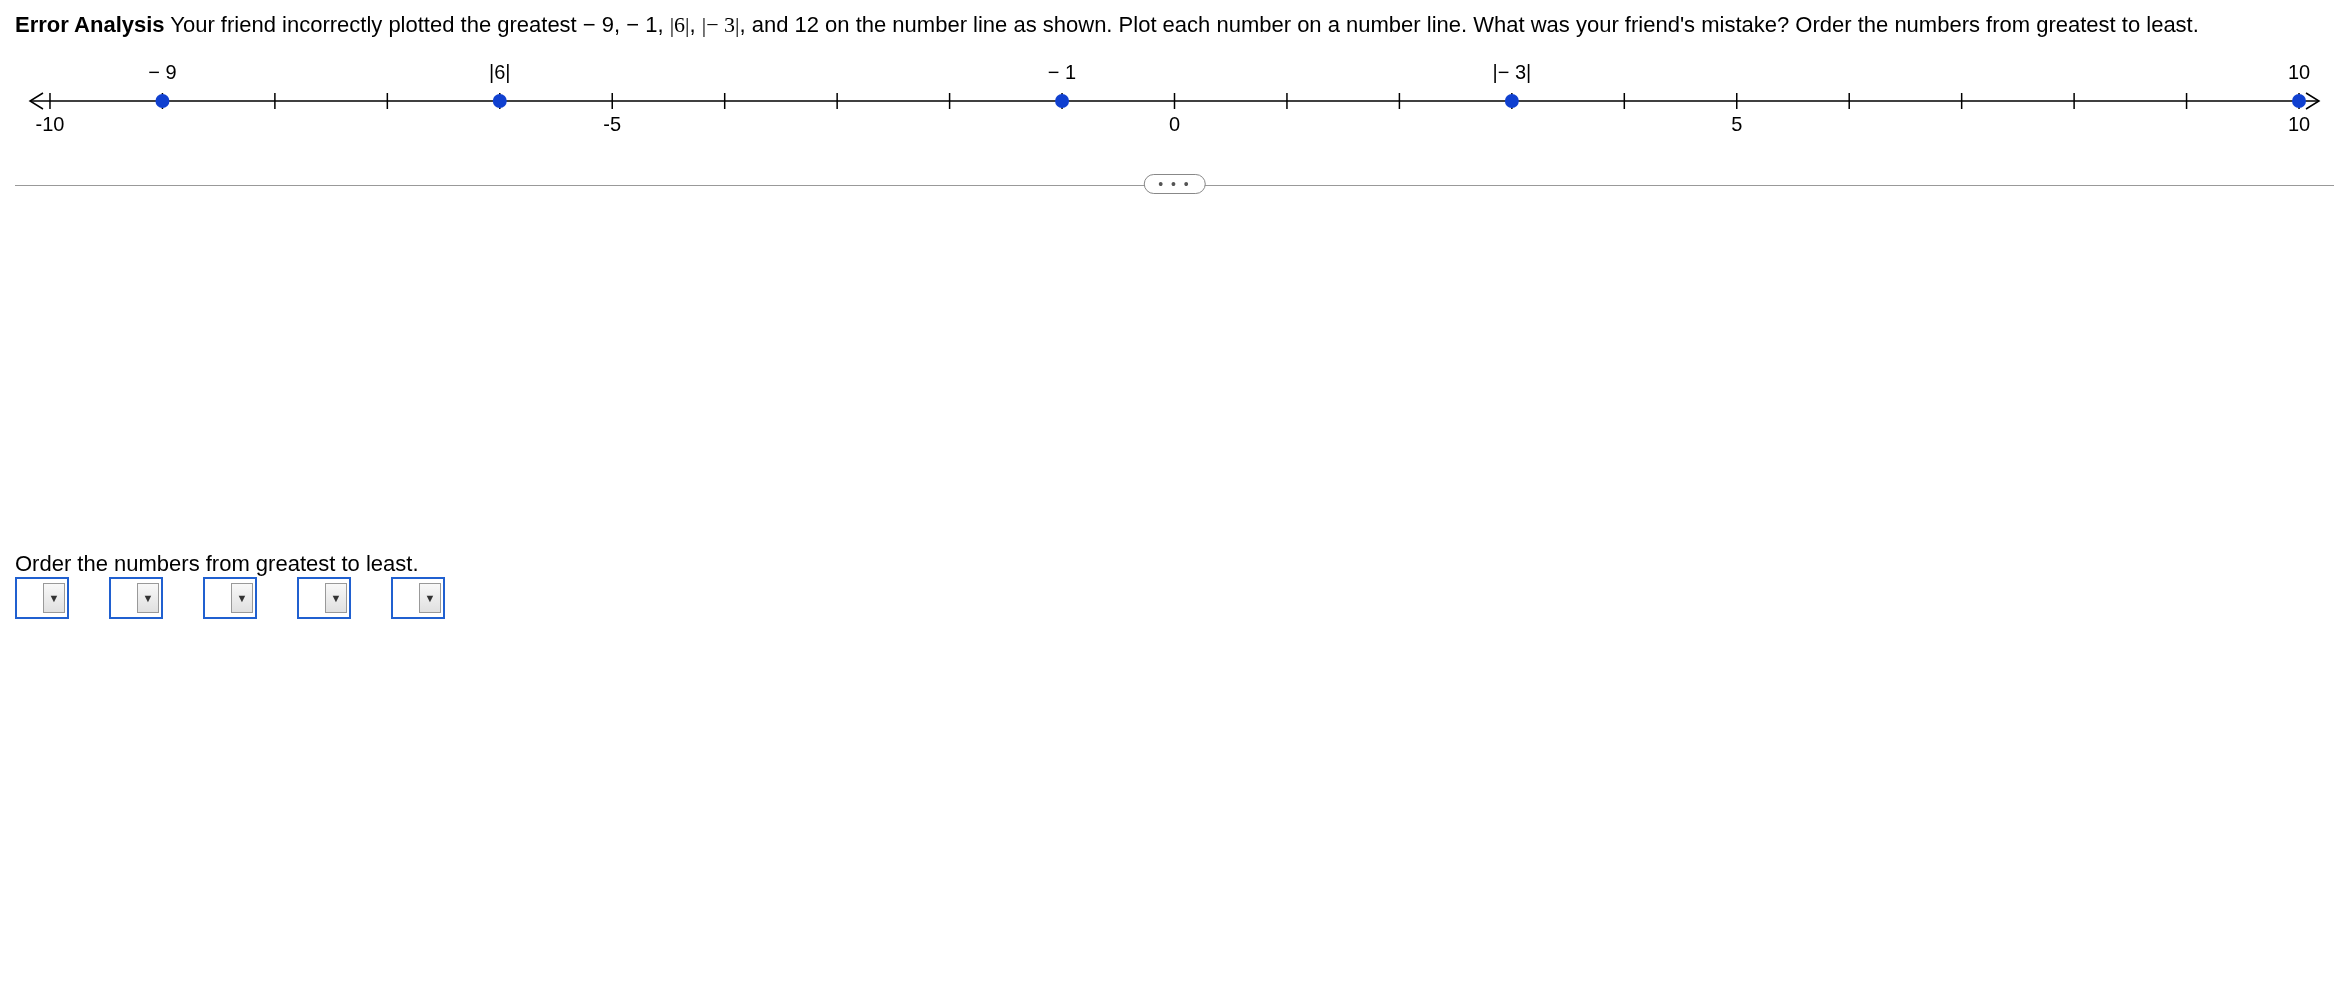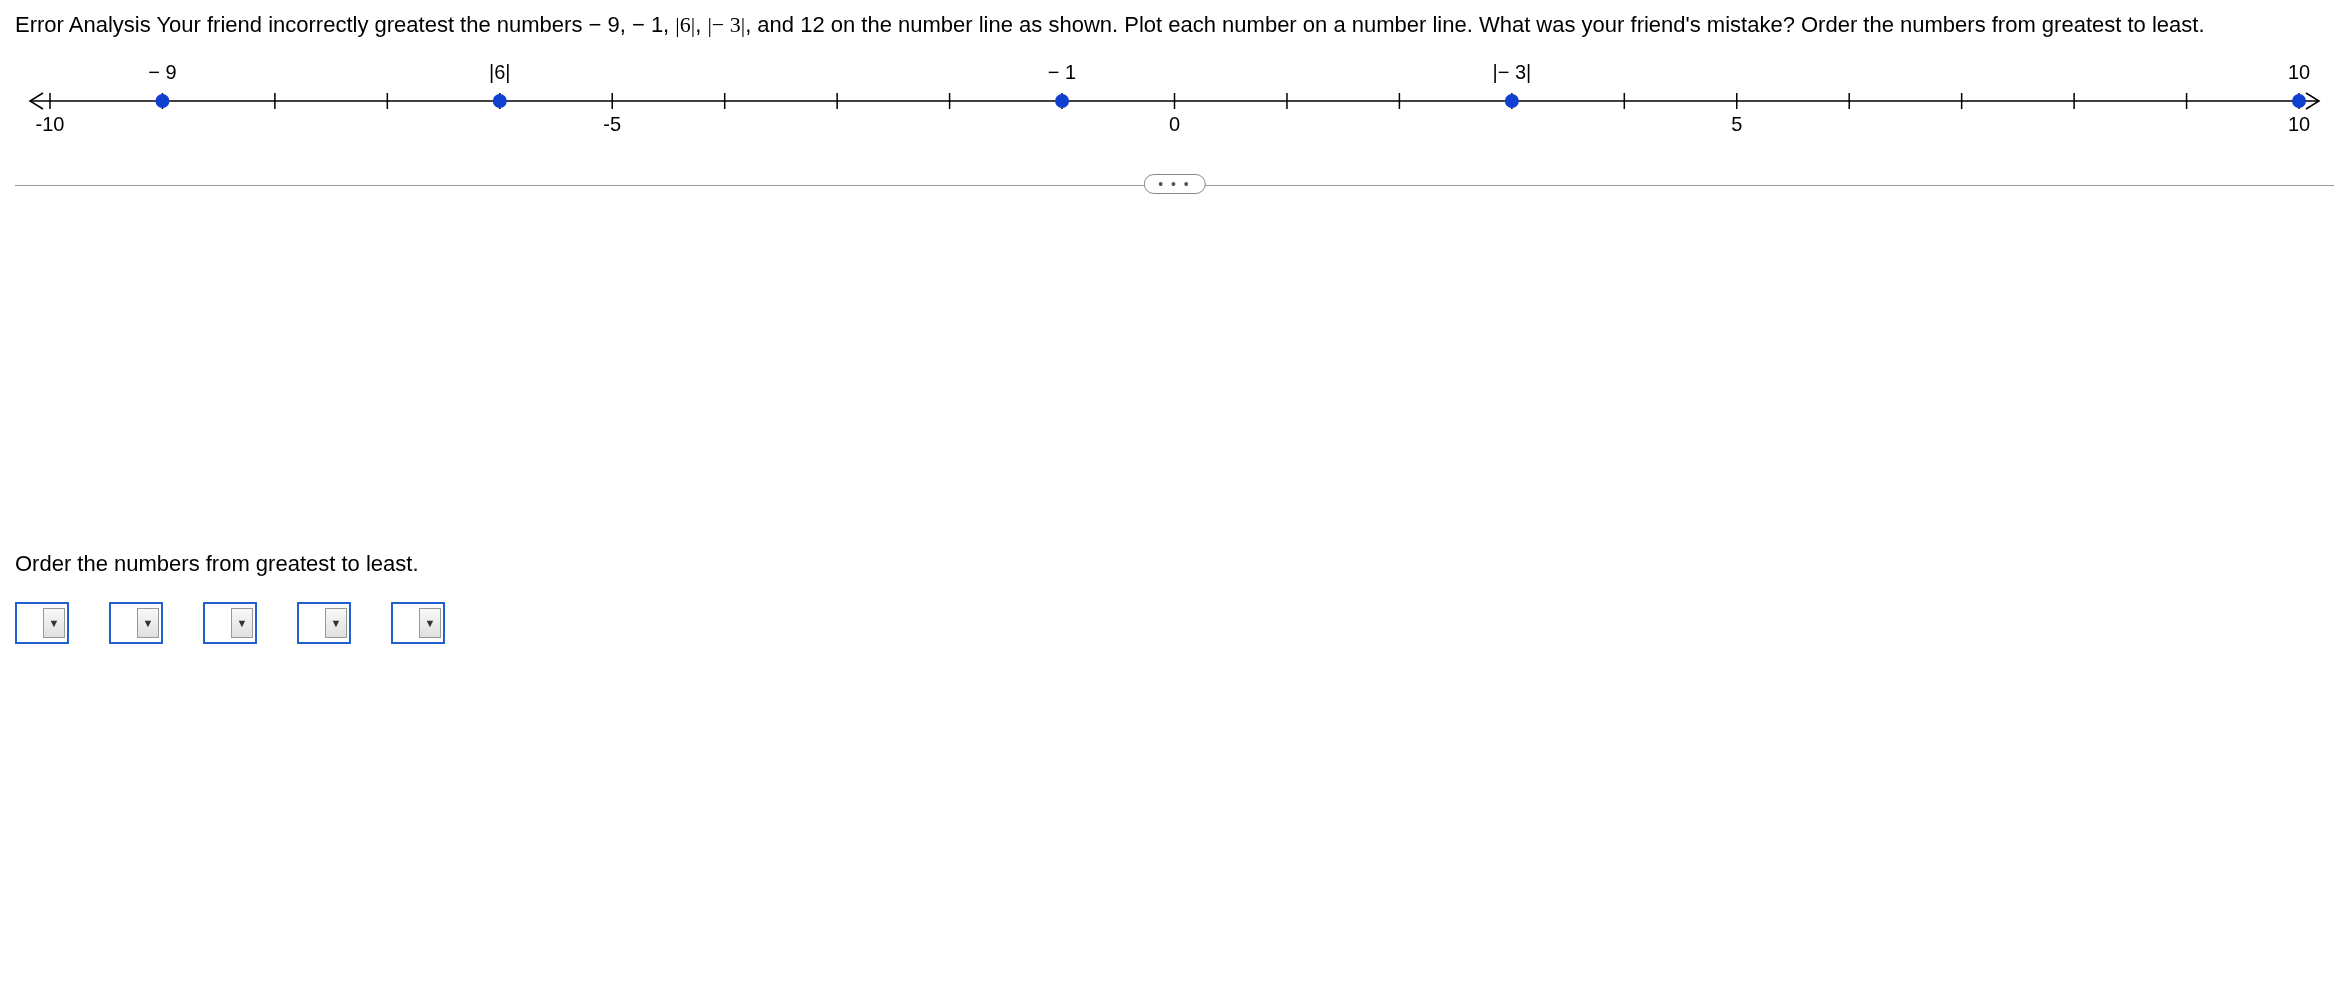--- a/index.html
+++ b/index.html
@@ -12,21 +12,21 @@
       font-size: 22px;
       color: #000;
       padding: 10px 15px;
       background: #fff;
     }
     .question-text {
       line-height: 1.4;
       margin-bottom: 20px;
     }
     .bold {
-      font-weight: normal;
+      font-weight: bold;
     }
     .math-abs {
       font-family: "Times New Roman", serif;
     }
     .number-line-container {
       position: relative;
       width: 100%;
       height: 80px;
       margin-top: 15px;
       margin-bottom: 30px;
@@ -75,21 +75,20 @@
       height: 20px;
       display: flex;
       align-items: center;
       cursor: pointer;
     }
     .spacer-big {
       height: 320px;
     }
     .order-prompt {
       font-size: 22px;
-      margin-bottom: 25px;
     }
     .dropdown-row {
       display: flex;
       gap: 40px;
     }
     .dropdown-box {
       width: 54px;
       height: 42px;
       border: 2px solid #2060d0;
       background: #fff;
@@ -108,21 +107,21 @@
       align-items: center;
       justify-content: center;
       font-size: 11px;
       color: #333;
     }
   </style>
 </head>
 <body>
 
 <div class="question-text">
-  <span class="bold">Error Analysis</span><span>  Your friend incorrectly greatest the numbers  − 9,  − 1, </span><span class="math-abs">|6|</span><span>, </span><span class="math-abs">|− 3|</span><span>, and 12 on the number line as shown. Plot each number on a number line. What was your friend's mistake? Order the numbers from greatest to least.</span>
+  <span class="bold">Error Analysis</span><span>  Your friend incorrectly plotted the greatest  − 9,  − 1, </span><span class="math-abs">|6|</span><span>, </span><span class="math-abs">|− 3|</span><span>, and 12 on the number line as shown. Plot each number on a number line. What was your friend's mistake? Order the numbers from greatest to least.</span>
 </div>
 
 <div class="number-line-container">
   <svg class="number-line-svg" viewBox="0 0 2320 80" preserveAspectRatio="none">
 
     <line x1="15" y1="40" x2="2305" y2="40" stroke="#000" stroke-width="1.5"></line>
 
     <polyline points="28,32 15,40 28,48" fill="none" stroke="#000" stroke-width="1.5"></polyline>
 
     <polyline points="2292,32 2305,40 2292,48" fill="none" stroke="#000" stroke-width="1.5"></polyline>

